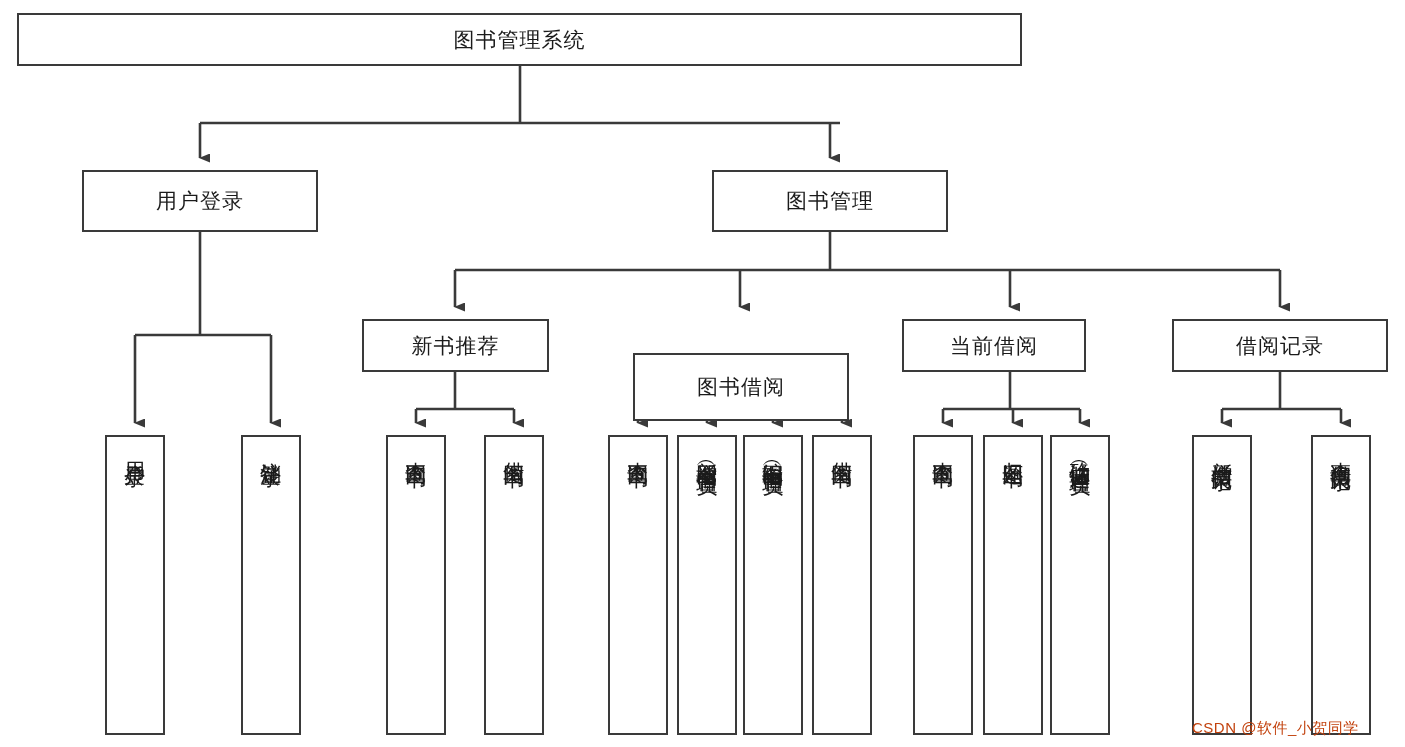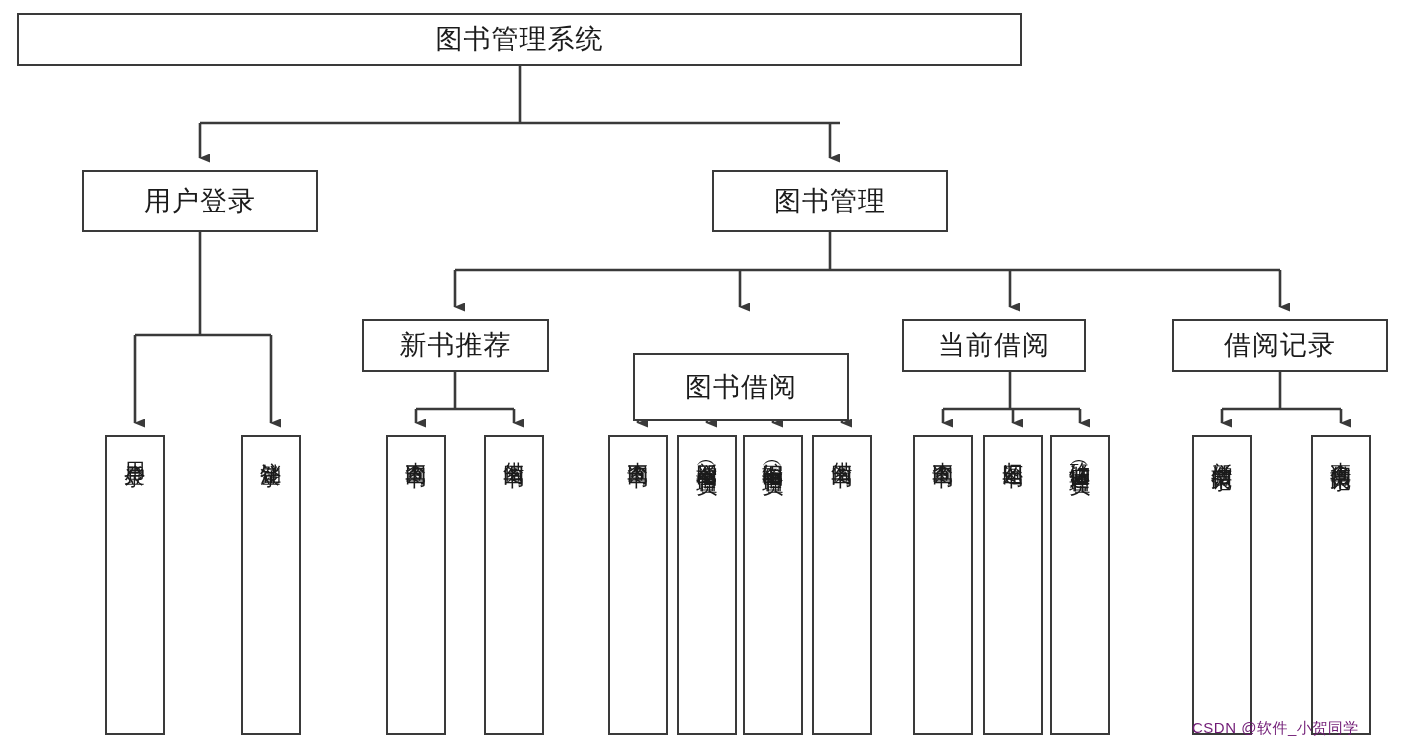--- a/index.html
+++ b/index.html
@@ -30,42 +30,42 @@
     box-sizing: border-box;
     border: 2.5px solid #3a3a3a;
     background: #ffffff;
     display: flex;
     align-items: center;
     justify-content: center;
     color: #1b1b1b;
     z-index: 2;
   }
   .node.horiz .label {
-    font-size: 27px;
+    font-size: 21px;
     letter-spacing: 1px;
     line-height: 1.2;
     white-space: nowrap;
   }
   .node.vert {
     align-items: flex-start;
     padding-top: 8px;
   }
   .node.vert .label {
     writing-mode: vertical-rl;
     text-orientation: upright;
     font-size: 21px;
     line-height: 1.22;
     letter-spacing: 2px;
     white-space: nowrap;
     text-align: left;
   }
   .watermark {
     position: absolute;
     font-size: 15px;
-    color: #701a75;
+    color: #c2410c;
     white-space: nowrap;
     z-index: 3;
     letter-spacing: 0.5px;
   }
 </style>
 </head>
 <body>
 
 <div id="canvas">
 

